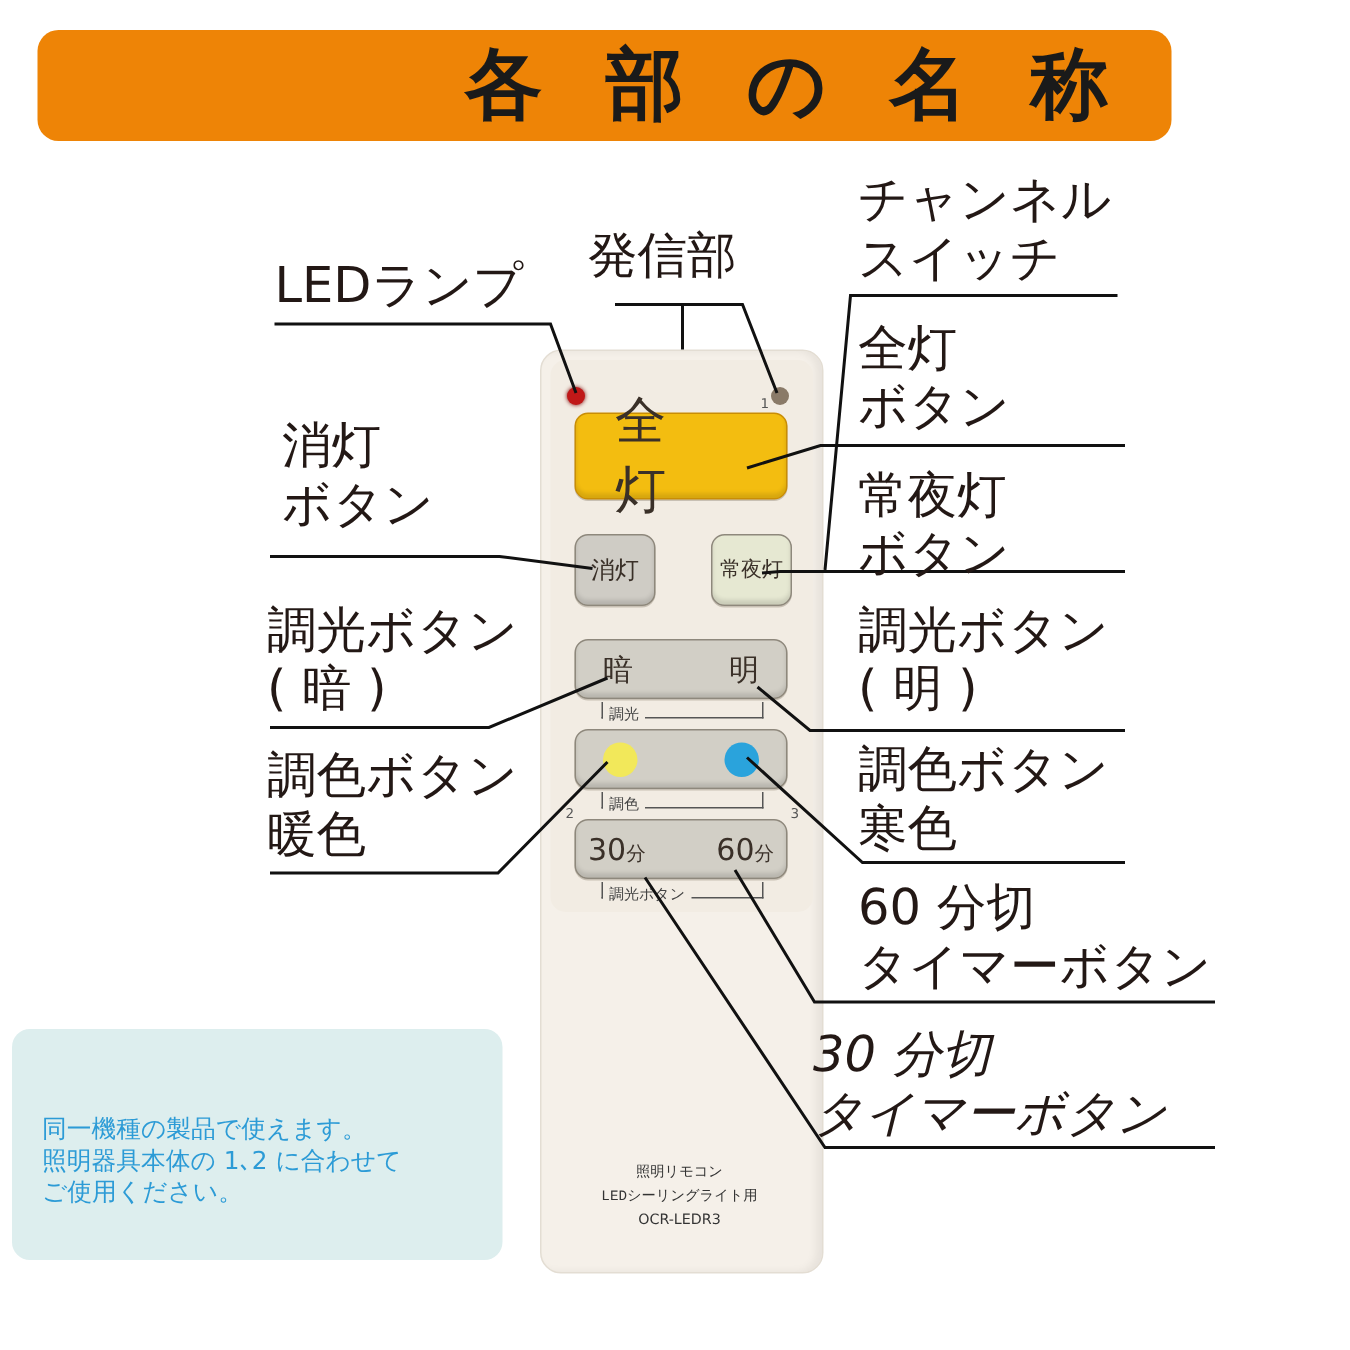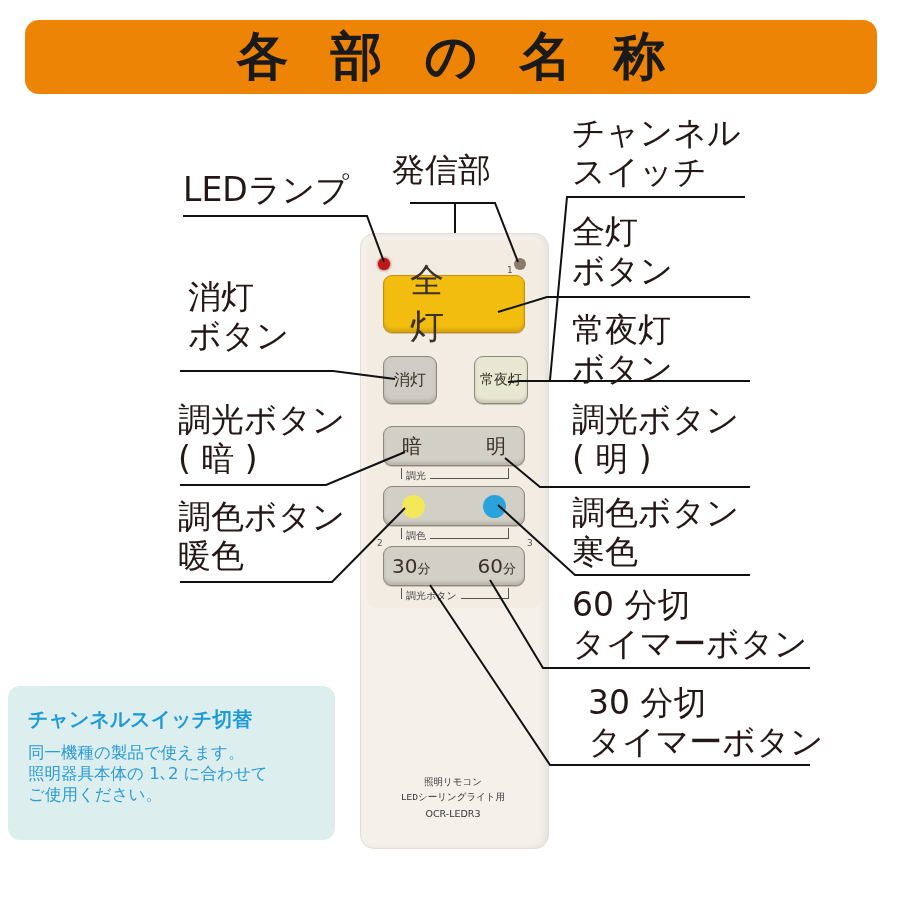--- a/index.html
+++ b/index.html
@@ -1,19 +1,19 @@
 <!DOCTYPE html>
 <html><head>
 <meta charset="utf-8">
 <style>
   html, body { margin:0; padding:0; background:#ffffff; }
   body { width:900px; height:900px; position:relative; overflow:hidden;
          font-family:"DejaVu Sans", sans-serif; color:#231815; }
-  .banner { position:absolute; left:25px; top:20px; width:852px; height:74px;
-            background:#ee8406; border-radius:14px; display:flex; align-items:center; justify-content:center; }
+  .banner { position:absolute; left:25px; top:20px; width:756px; height:74px;
+            background:#ee8406; border-radius:14px; display:flex; align-items:center; justify-content:flex-end; }
   .banner-title { font-size:52px; font-weight:bold; color:#1a1a1a; letter-spacing:42px; padding-left:42px; }
 
   .label { position:absolute; font-size:33px; line-height:39px; color:#231815; white-space:pre; }
 
   .remote { position:absolute; left:360px; top:233px; width:187px; height:614px;
             background:#f5f0e9; border:1px solid #e3ddd3; border-radius:14px;
             box-shadow: inset -4px 0 6px rgba(0,0,0,0.06); }
   .remote-upper { position:absolute; left:6px; top:6px; width:175px; height:368px;
                   background:#f2ece3; border-radius:10px; }
   .led { position:absolute; border-radius:50%; }
@@ -124,21 +124,20 @@
 <div class="label" style="left:178px;top:400px;">調光ボタン
 ( 暗 )</div>
 <div class="label" style="left:572px;top:400px;">調光ボタン
 ( 明 )</div>
 <div class="label" style="left:178px;top:497px;">調色ボタン
 暖色</div>
 <div class="label" style="left:572px;top:493px;">調色ボタン
 寒色</div>
 <div class="label" style="left:572px;top:585px;">60 分切
 タイマーボタン</div>
-<div class="label" style="left:588px;top:683px;">30 分切
+<div class="label" style="left:542px;top:683px;font-style:italic;">30 分切
 タイマーボタン</div>
 
 <div class="info-box">
-  <div class="info-title">チャンネルスイッチ切替</div>
   <div class="info-body">同一機種の製品で使えます。
 照明器具本体の 1､2 に合わせて
 ご使用ください。</div>
 </div>
 
 </body></html>

